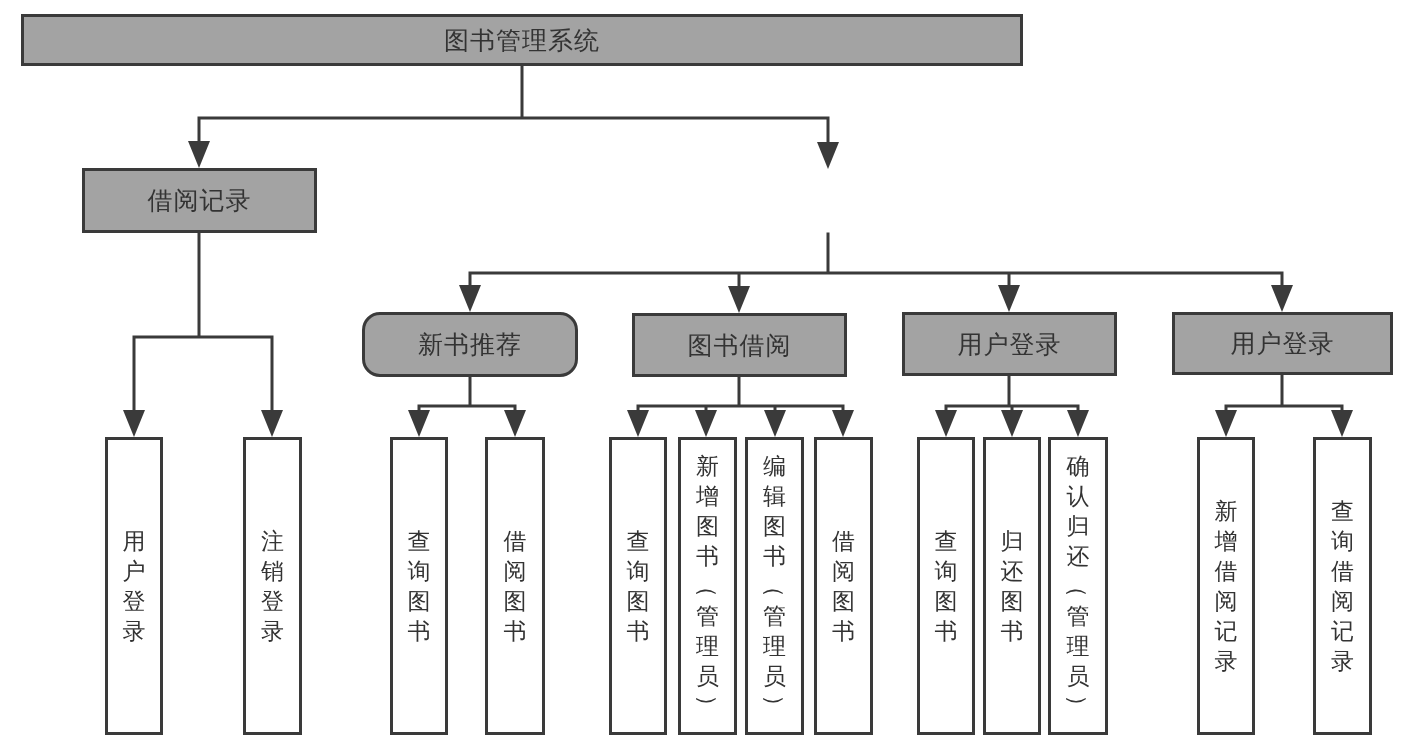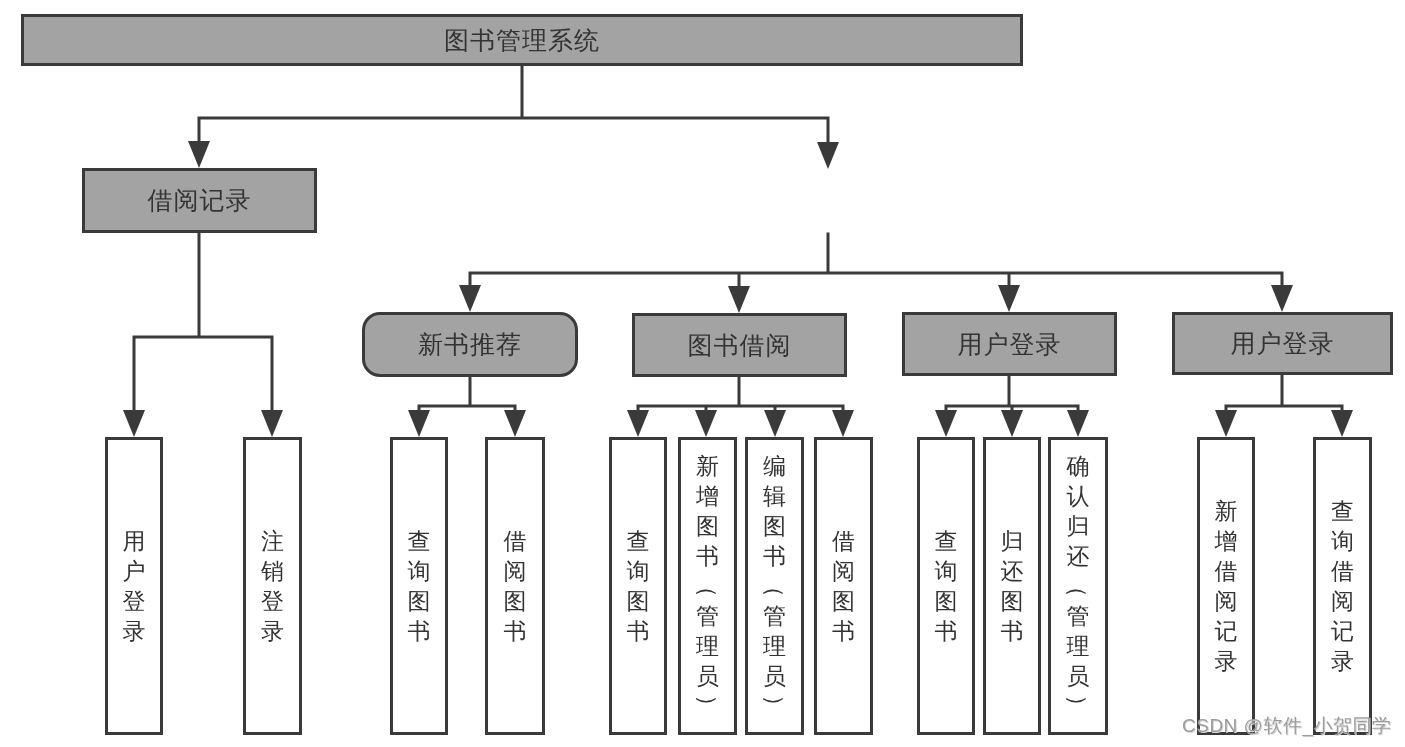--- a/index.html
+++ b/index.html
@@ -175,15 +175,14 @@
     </div>
   <div class="leaf" style="left:1313px;width:59px;">
       <span class="vchar">查</span>
       <span class="vchar">询</span>
       <span class="vchar">借</span>
       <span class="vchar">阅</span>
       <span class="vchar">记</span>
       <span class="vchar">录</span>
     </div>
 
-  <div class="watermark">CSDN @软件_小贺同学</div>
 
 </div>
 
 </body></html>

